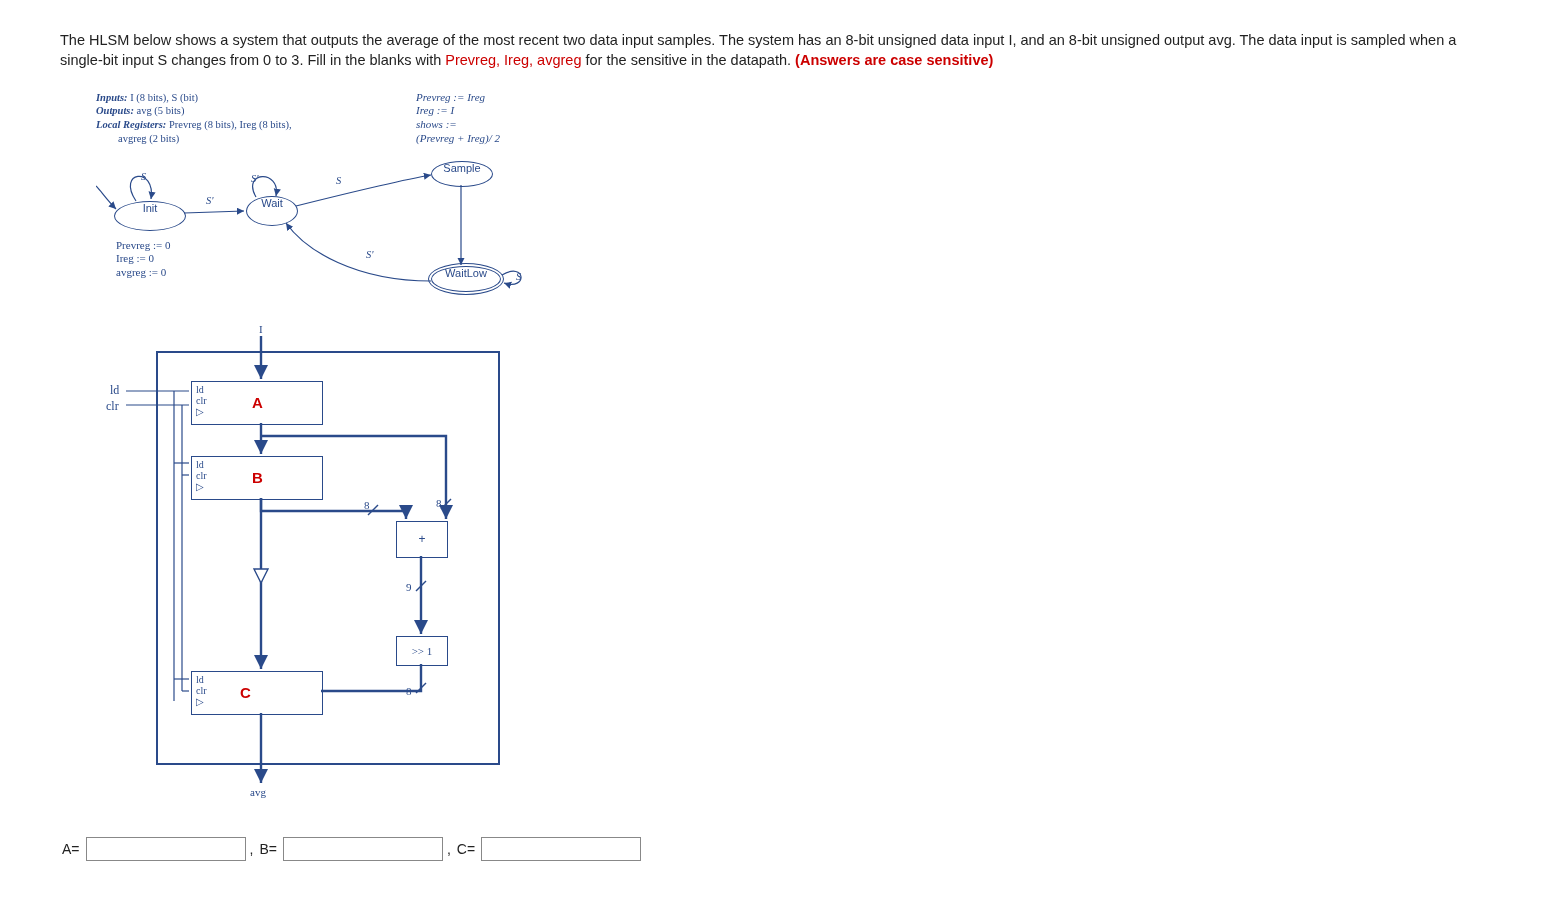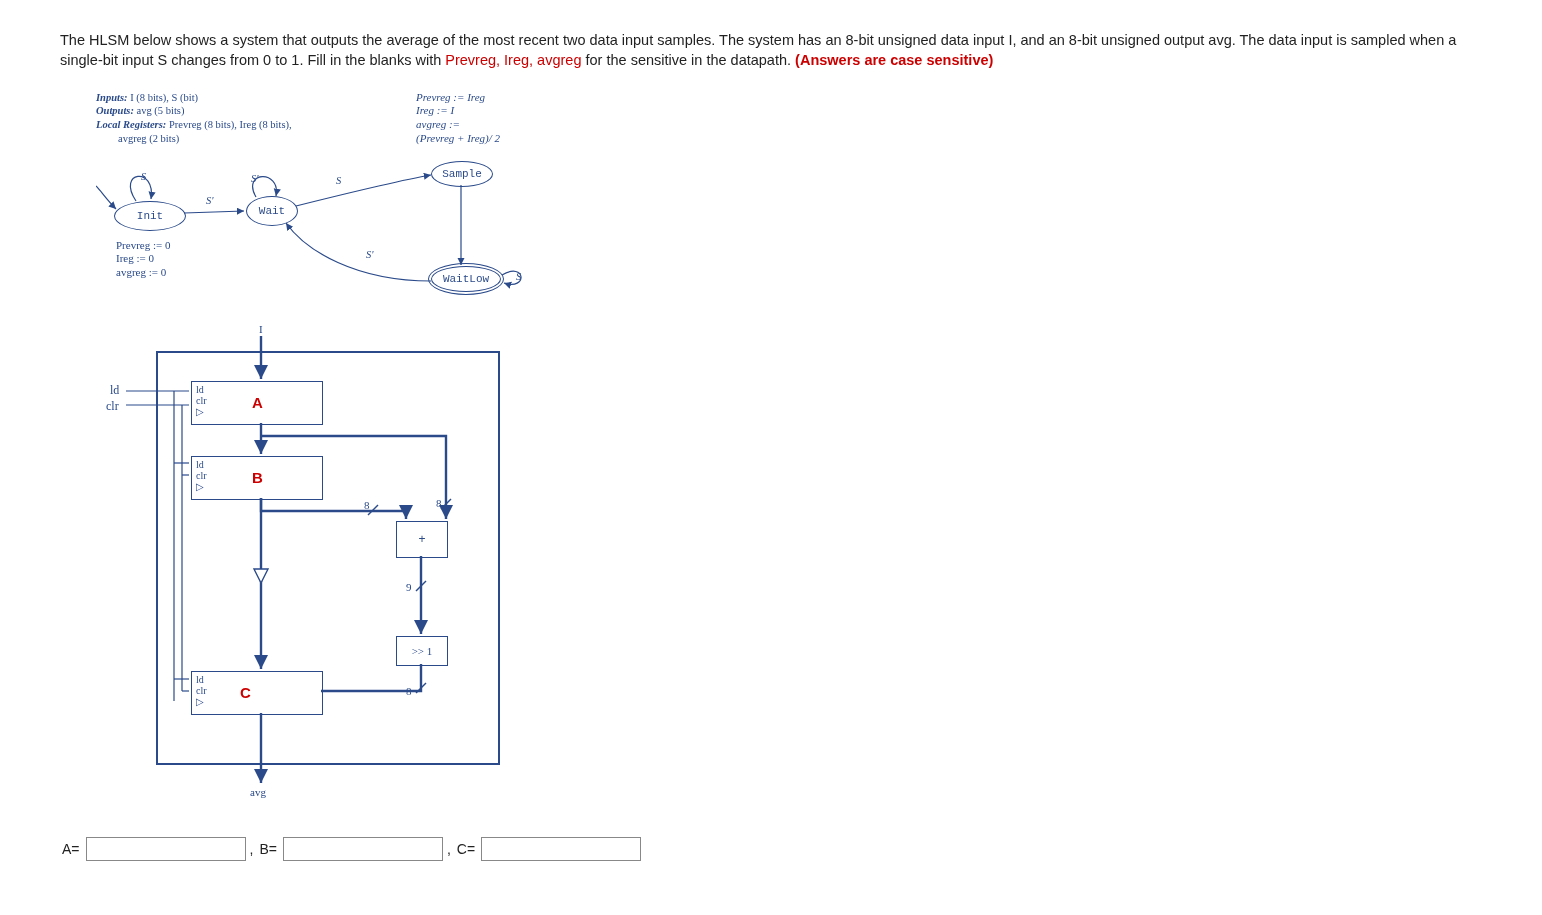--- a/index.html
+++ b/index.html
@@ -46,24 +46,24 @@
     font-style: italic;
   }
   
   .state {
     position: absolute;
     border: 1.5px solid #2a4a8a;
     border-radius: 50%;
     font-size: 11px;
     color: #2a4a8a;
     display: flex;
-    align-items: center;
+    align-items: flex-start;
     justify-content: center;
     background: #fff;
-    font-family: Liberation Mono, monospace;
+    font-family: Liberation Sans, sans-serif;
   }
   .state-init { top: 110px; left: 18px; width: 70px; height: 28px; }
   .state-wait { top: 105px; left: 150px; width: 50px; height: 28px; }
   .state-sample { top: 70px; left: 335px; width: 60px; height: 24px; }
   .state-waitlow { top: 175px; left: 335px; width: 68px; height: 24px; border-radius: 50%;}
   .state-waitlow-outer {
     position: absolute;
     top: 172px; left: 332px; width: 74px; height: 30px;
     border: 1.5px solid #2a4a8a; border-radius: 50%;
   }
@@ -180,39 +180,39 @@
     width: 150px;
     font-size: 13px;
     padding: 1px 4px;
   }
   .answer-row .lbl { margin-left: 2px; margin-right: 2px; }
 </style>
 </head>
 <body>
 
 <div class="question-text">
-  <span>The HLSM below shows a system that outputs the average of the most recent two data input samples. The system has an 8-bit unsigned data input I, and an 8-bit unsigned output avg. The data input is sampled when a single-bit input S changes from 0 to 1. Fill in the blanks with </span>
+  <span>The HLSM below shows a system that outputs the average of the most recent two data input samples. The system has an 8-bit unsigned data input I, and an 8-bit unsigned output avg. The data input is sampled when a single-bit input S changes from 0 to 3. Fill in the blanks with </span>
   <span class="red">Prevreg, Ireg, avgreg</span>
   <span> for the sensitive in the datapath. </span>
   <span class="red" style="font-weight:bold">(Answers are case sensitive)</span>
 </div>
 
 <div class="diagram-area">
 
   <div class="declarations">
     <div><span class="decl-label">Inputs:</span><span class="decl-val"> I (8 bits), S (bit)</span></div>
     <div><span class="decl-label">Outputs:</span><span class="decl-val"> avg (5 bits)</span></div>
     <div><span class="decl-label">Local Registers:</span><span class="decl-val"> Prevreg (8 bits), Ireg (8 bits),</span></div>
     <div style="padding-left:22px"><span class="decl-val">avgreg (2 bits)</span></div>
   </div>
 
   <div class="sample-block">
     <div>Prevreg := Ireg</div>
     <div>Ireg := I</div>
-    <div>avgreg :=</div>
+    <div>shows :=</div>
     <div>(Prevreg + Ireg)/ 2</div>
   </div>
 
   <div class="state state-init">
       <span>Init</span>
     </div>
   <div class="state state-wait">
       <span>Wait</span>
     </div>
   <div class="state state-sample">

